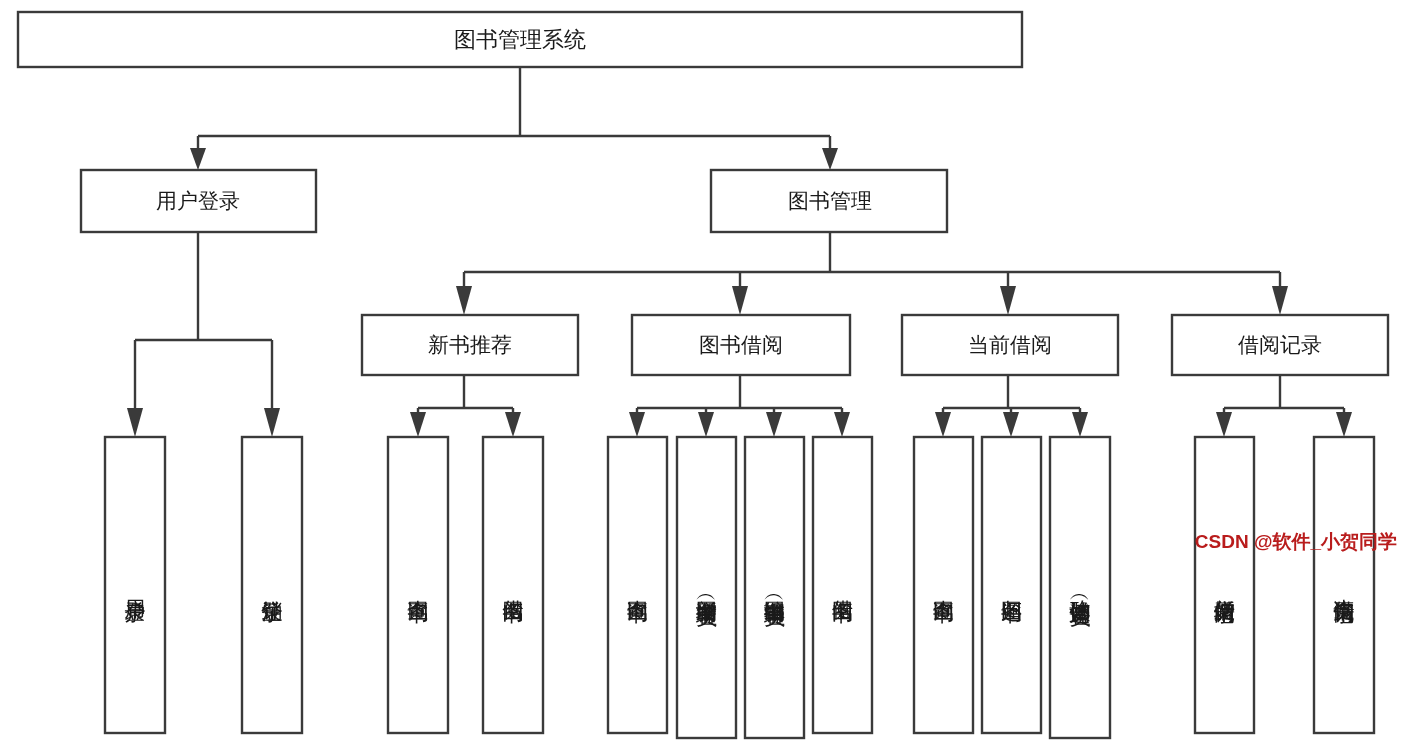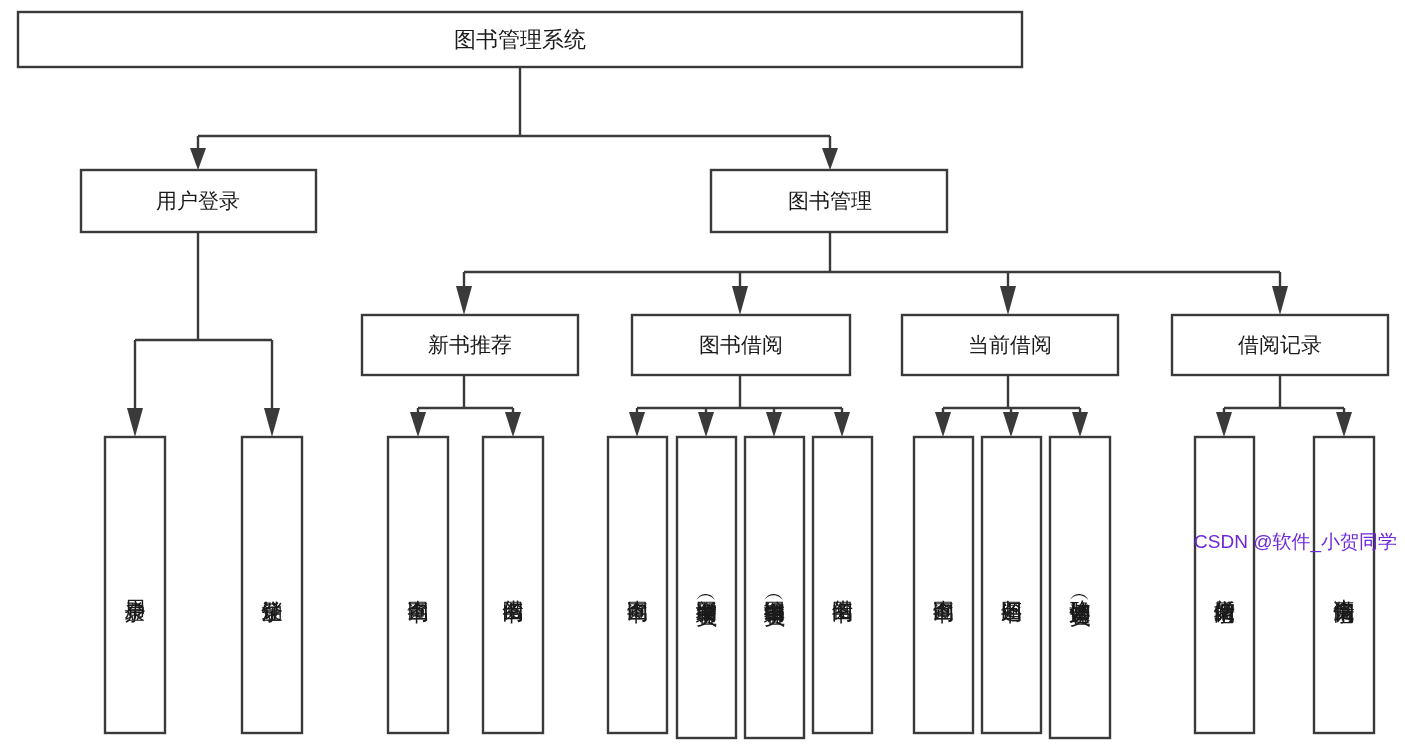--- a/index.html
+++ b/index.html
@@ -63,23 +63,24 @@
   .arrow-head {
     fill: #3a3a3a;
     stroke: none;
   }
   .watermark {
     position: absolute;
     right: 8px;
     bottom: 6px;
     font-family: "Liberation Sans", "DejaVu Sans", sans-serif;
     font-size: 19px;
-    color: #6d28d9;
+    color: #b91c1c;
     white-space: nowrap;
     pointer-events: none;
+    font-weight: bold;
   }
 </style>
 </head>
 <body>
 
 <div id="diagram-root">
 
   <svg id="flowchart" viewBox="0 0 1405 747" xmlns="http://www.w3.org/2000/svg">
 
     <g>

